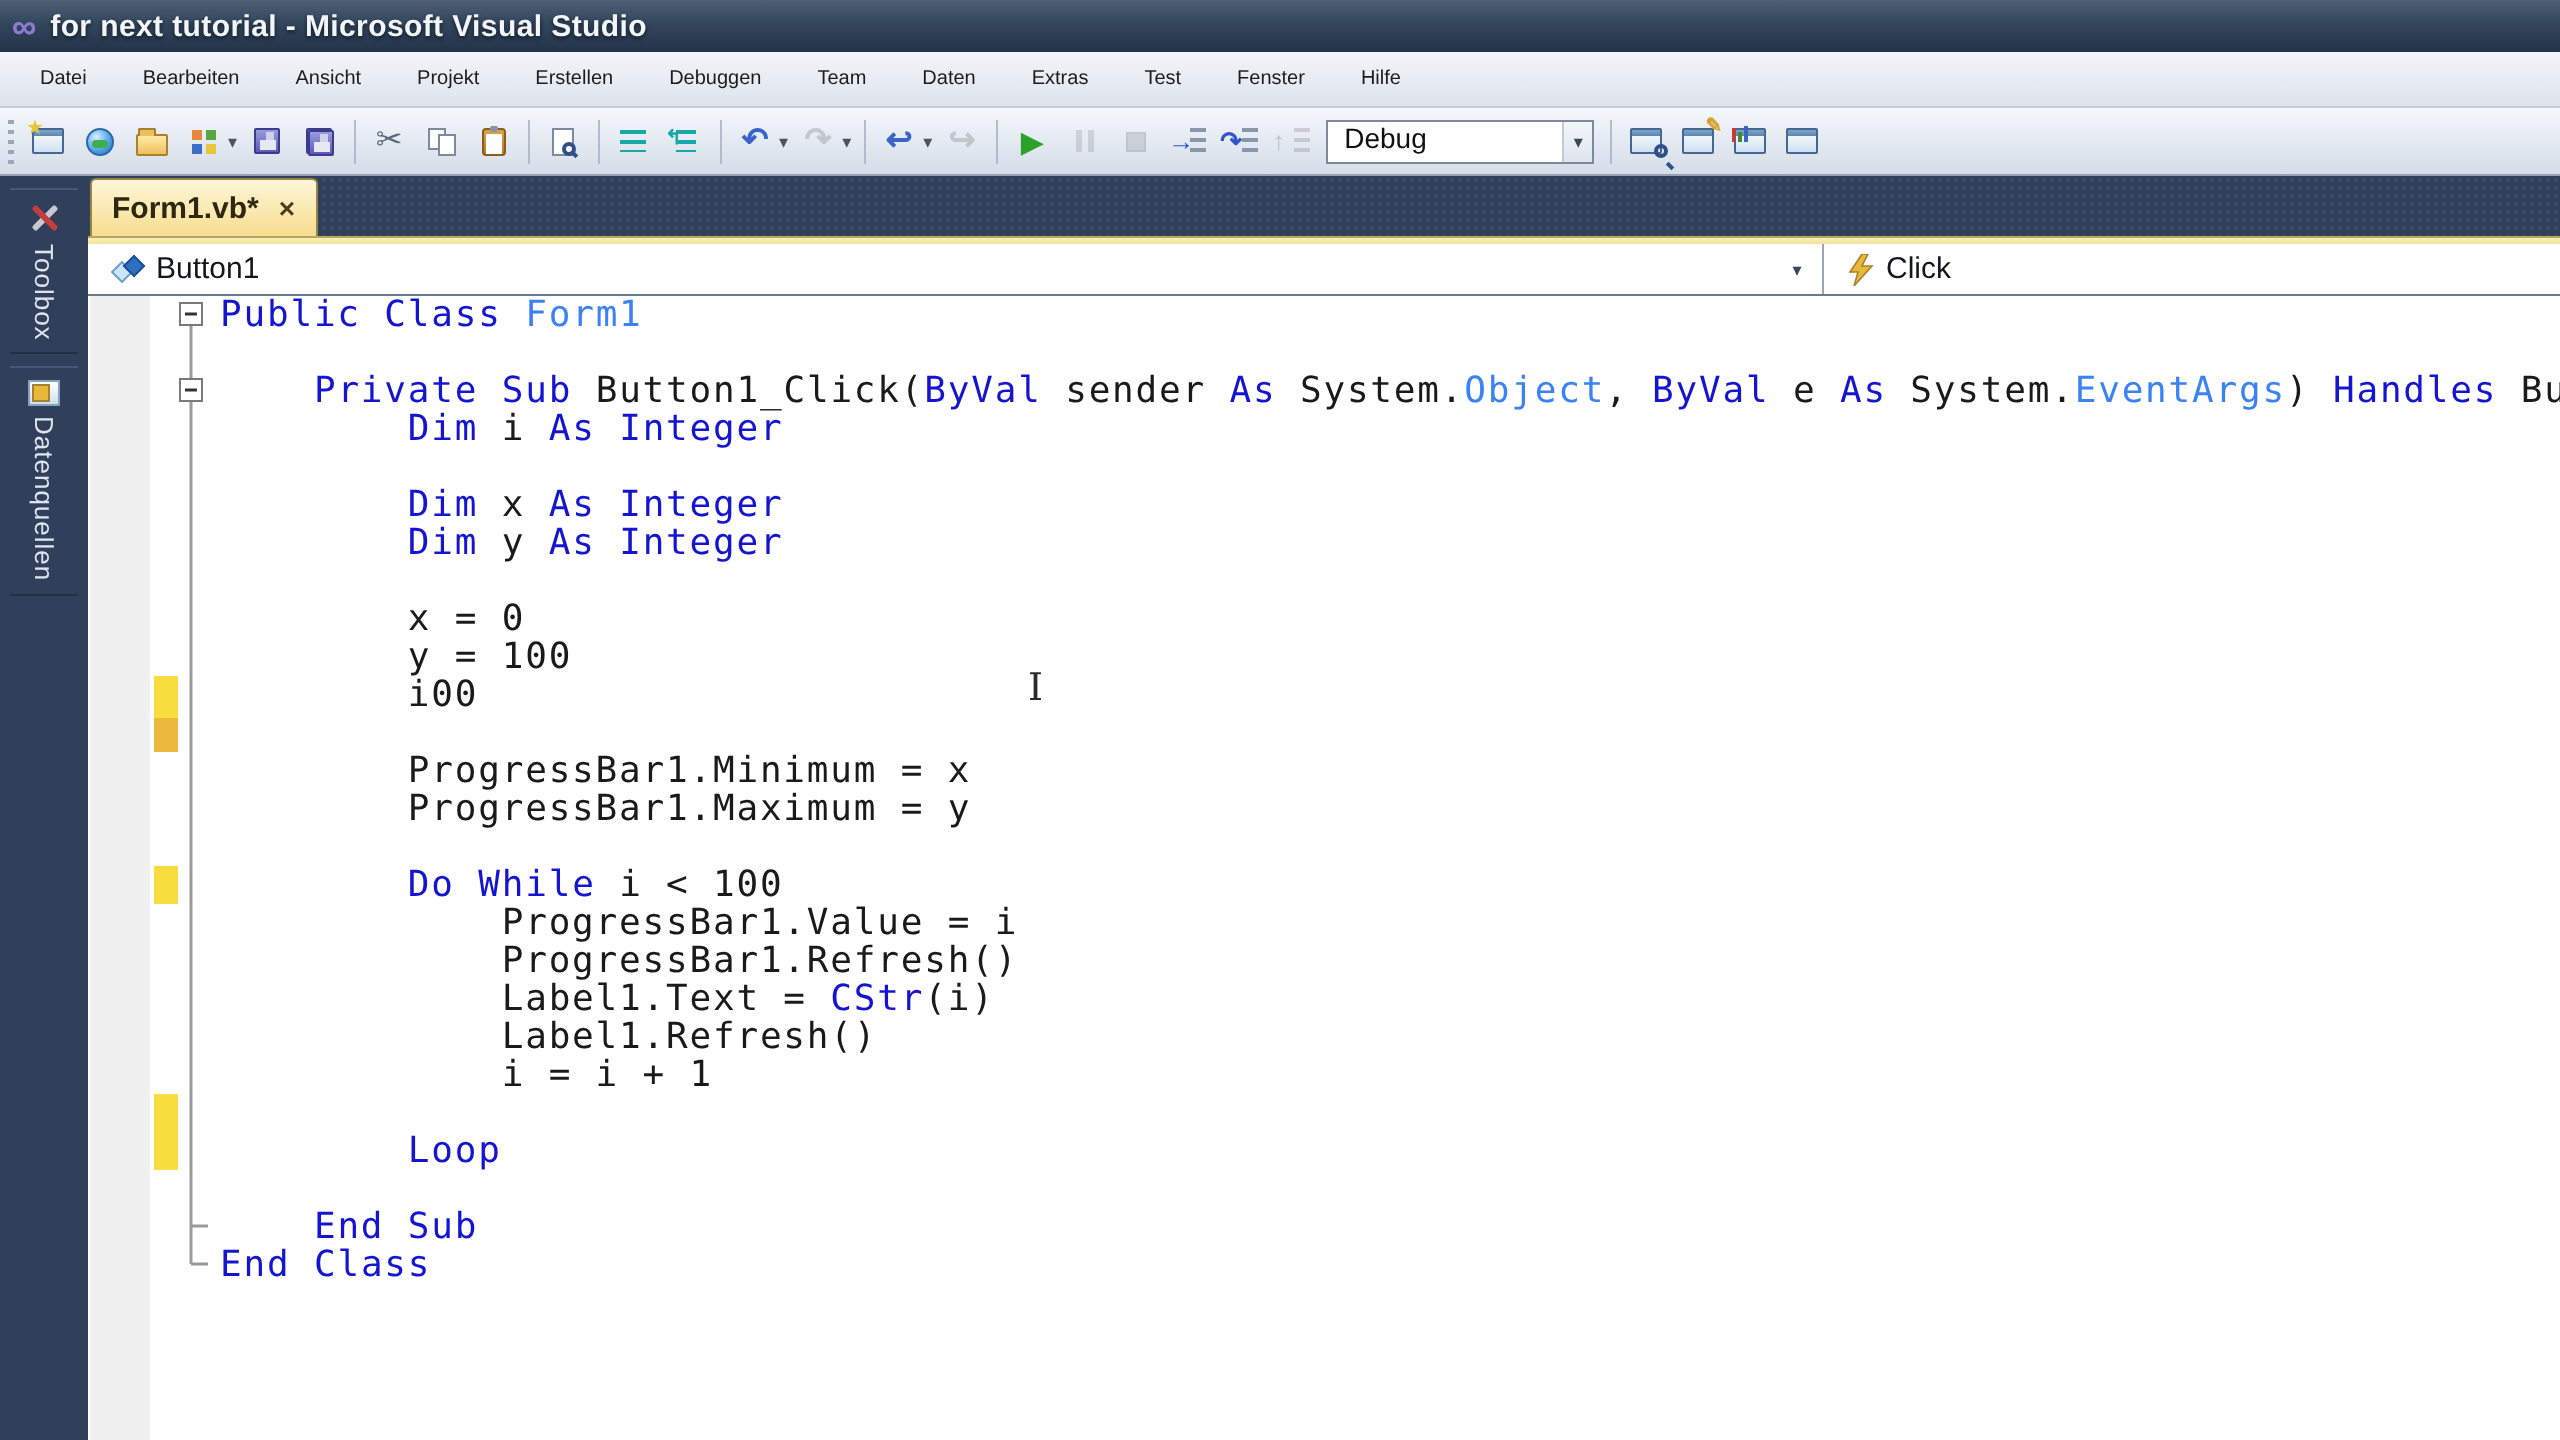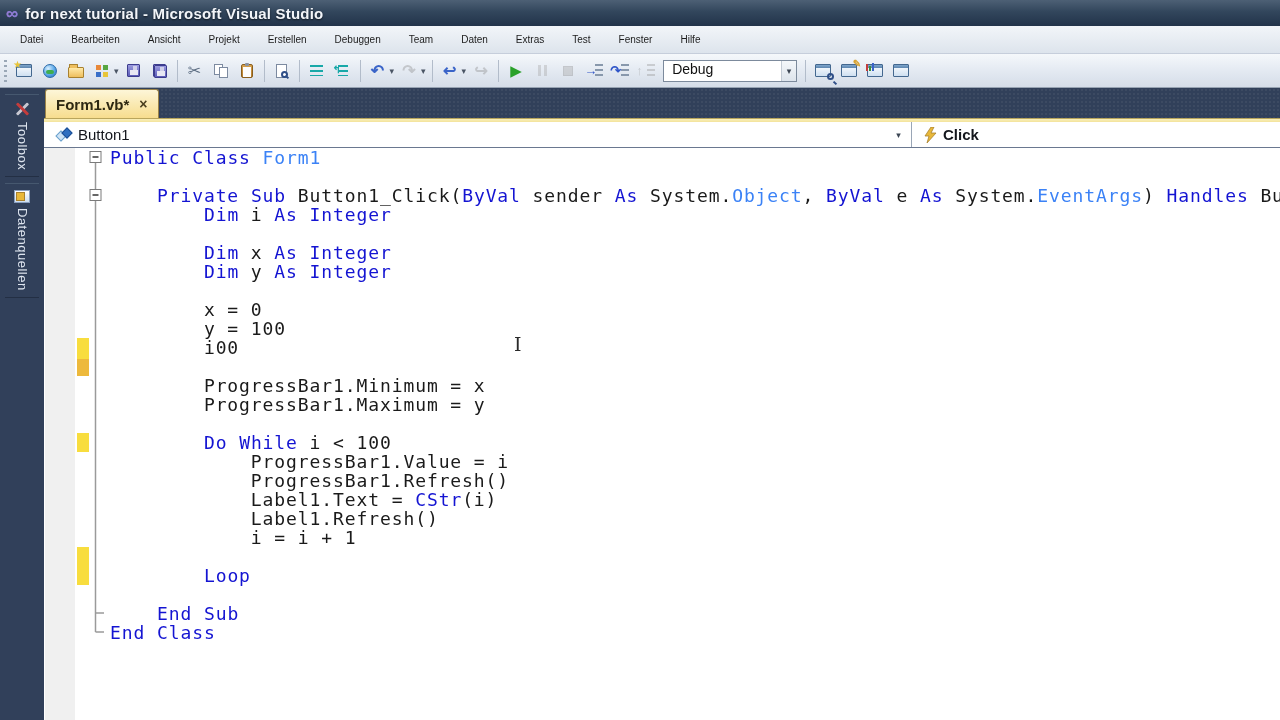--- a/index.html
+++ b/index.html
@@ -111,21 +111,21 @@
   .tab.inactive { background:linear-gradient(#46566e,#34435c); color:#dfe5ee; margin-left:2px;
     border:1px solid #27334a; border-bottom:none; border-radius:3px 3px 0 0; height:28px; }
   .tab-strip-accent { height:4px; background:linear-gradient(#f9efbc,#f3e39a); border-top:1px solid #b9a55c; }
 
   
   .navbar { height:26px; background:#fff; border-bottom:1px solid #6a7890; display:flex; align-items:stretch; }
   .nav-combo { display:flex; align-items:center; position:relative; }
   .nav-combo.object { flex:1; padding-left:12px; border-right:1px solid #9aa6b6; }
   .nav-combo.event { width:368px; padding-left:12px; }
   .nav-label { font-size:15px; color:#14161c; margin-left:6px; }
-  .nav-label.bold { font-weight:bold; }
+  .nav-label.bold { font-weight:normal; }
   .nav-drop { position:absolute; right:4px; top:4px; width:17px; height:17px; display:flex; align-items:center;
     justify-content:center; font-size:9px; color:#3c4654; }
   .diamonds { position:relative; width:16px; height:14px; }
   .diamonds i { position:absolute; width:8px; height:8px; transform:rotate(45deg); }
   .diamonds i:first-child { left:1px; top:4px; background:#cfe4f6; border:1px solid #6aa0cc; }
   .diamonds i:last-child { left:7px; top:1px; background:#2f6fc0; border:1px solid #1c4f96; }
 
   
   .editor { flex:1; position:relative; background:#fff; overflow:hidden; }
   .sel-margin { position:absolute; left:1px; top:0; bottom:0; width:30px; background:#f0f0f0; }

